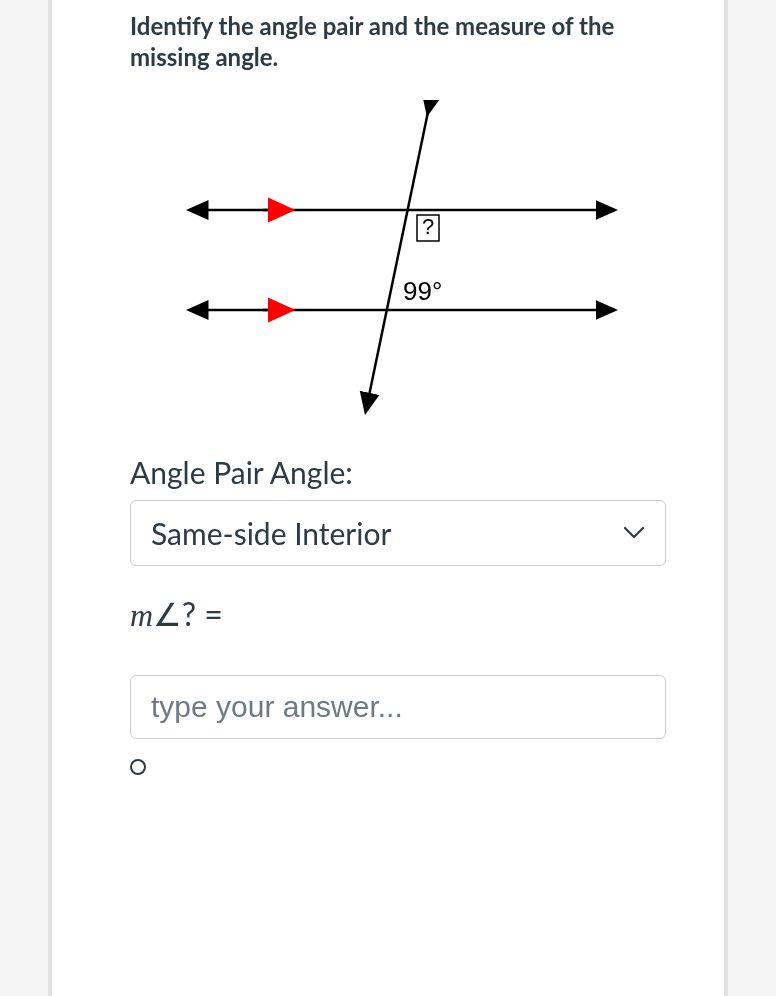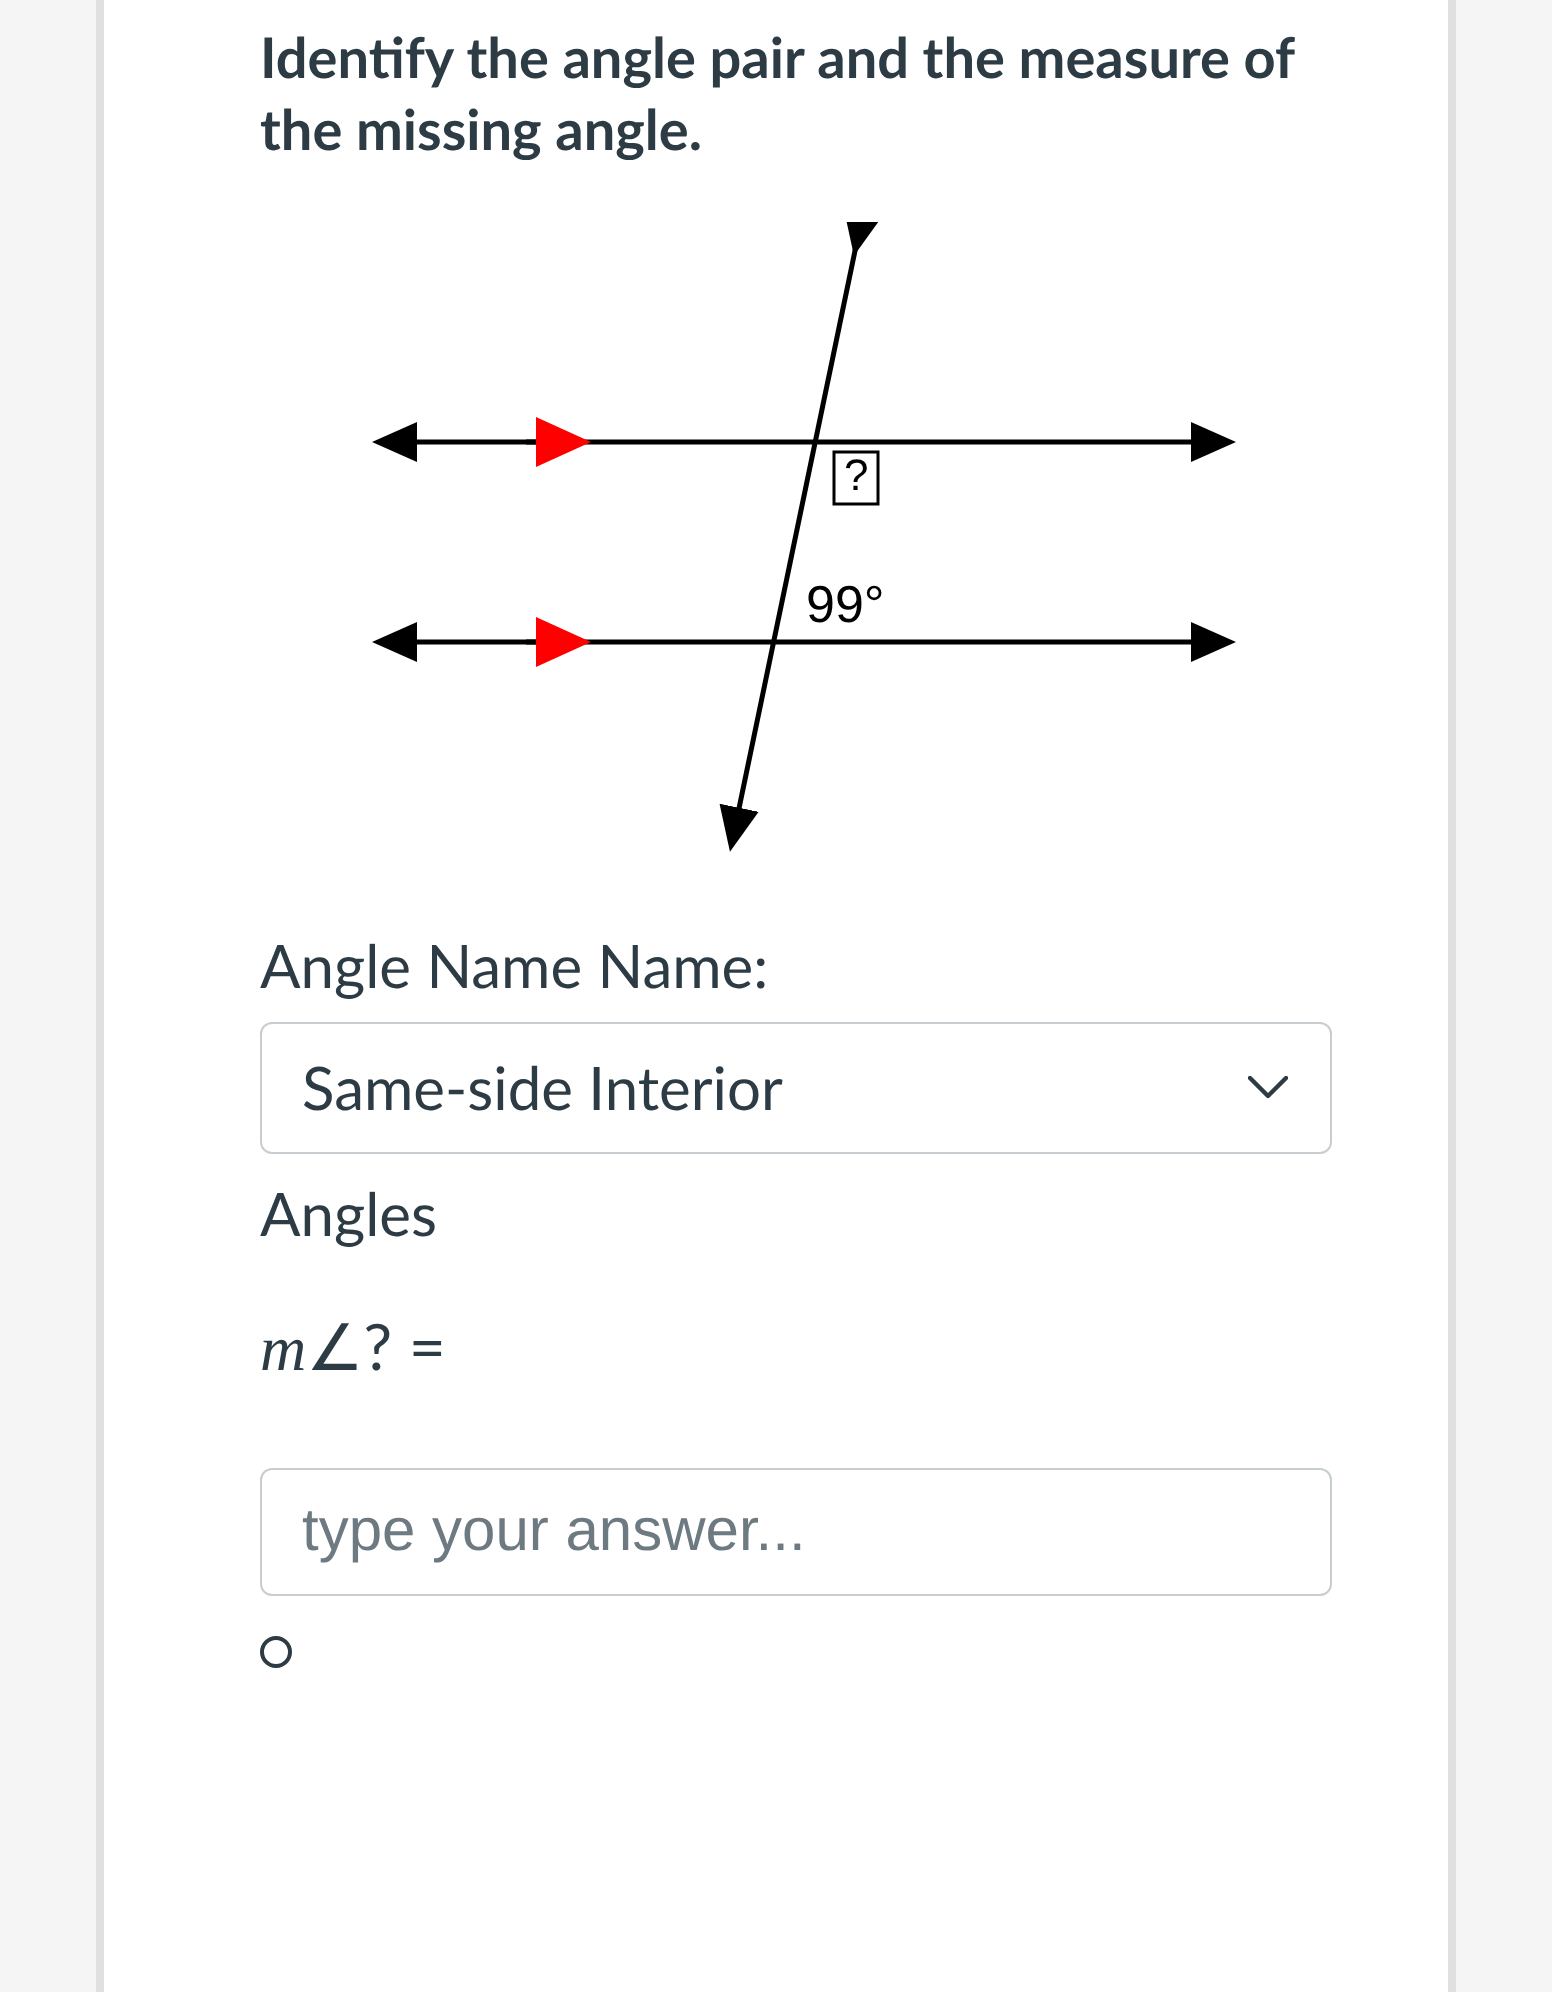--- a/index.html
+++ b/index.html
@@ -20,21 +20,21 @@
       width: 680px;
       padding: 10px 0 10px 0;
       border-left: 4px solid #e0e0e0;
       border-right: 4px solid #e0e0e0;
       height: 100%;
     }
     .inner {
       padding: 0 58px 0 78px;
     }
     .question-title {
-      font-size: 28px;
+      font-size: 24px;
       font-weight: 700;
       color: #2d3b45;
       line-height: 1.3;
       margin-bottom: 28px;
     }
     .diagram-wrap {
       width: 100%;
       display: flex;
       justify-content: center;
       margin-bottom: 24px;
@@ -144,32 +144,31 @@
 
         <line x1="265" y1="12" x2="203" y2="310" stroke="#000" stroke-width="2.5" marker-start="url(#arrR)" marker-end="url(#arrR)"></line>
 
         <rect x="254" y="115" width="22" height="26" fill="#fff" stroke="#000" stroke-width="1.5"></rect>
         <text x="259" y="134" font-size="22" font-family="sans-serif" fill="#000">?</text>
 
         <text x="240" y="200" font-size="26" font-family="sans-serif" fill="#000">99°</text>
       </svg>
     </div>
 
-    <div class="field-label">Angle Name Name:</div>
+    <div class="field-label">Angle Pair Angle:</div>
 
     <div class="select-box">
       <span>Same-side Interior</span>
       <span class="chevron">
         <svg viewBox="0 0 20 12">
             <path d="M1 1 L10 10 L19 1" stroke="#2d3b45" stroke-width="2.2" fill="none" stroke-linecap="round" stroke-linejoin="round"></path>
           </svg>
       </span>
     </div>
 
-    <div class="field-label">Angles</div>
 
     <div class="angle-measure-label">
       <span class="mi">m</span><span class="angle-symbol">∠</span><span>?</span><span> =</span>
     </div>
 
     <input type="text" class="text-input" placeholder="type your answer..." style="">
 
     <div class="degree-option"></div>
 
   </div>

